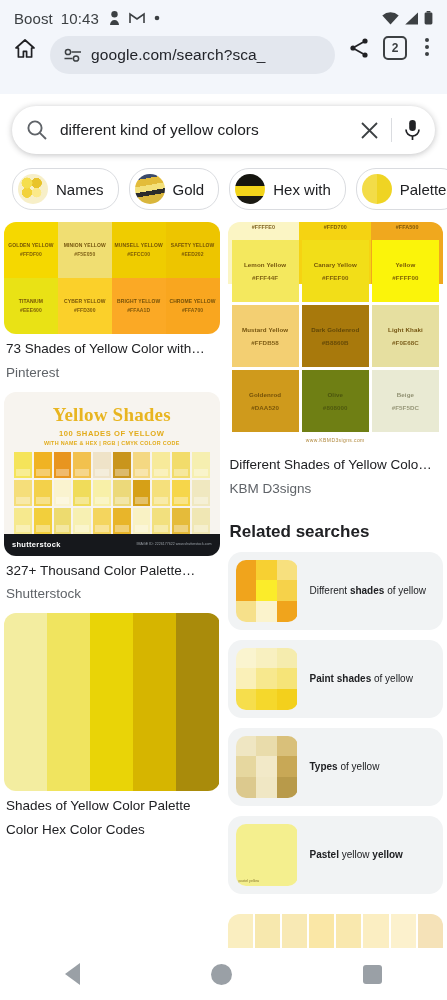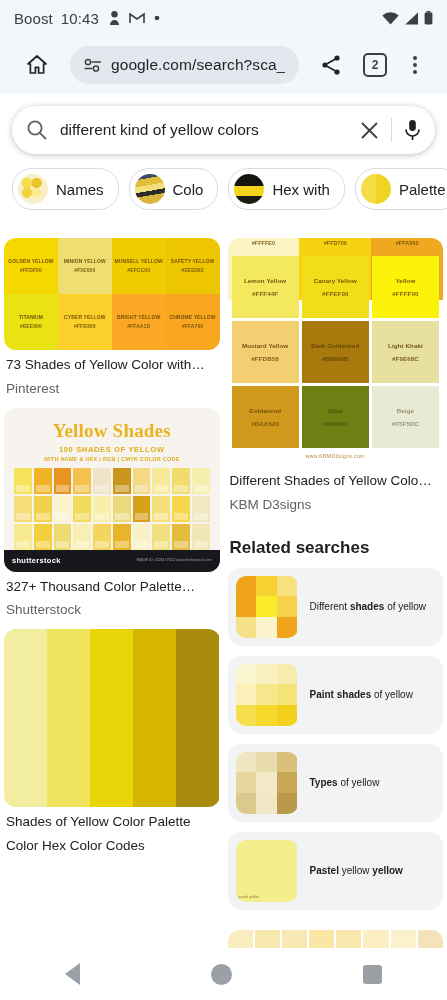--- a/index.html
+++ b/index.html
@@ -22,22 +22,22 @@
     font-size: 15px; color: #3c4043; letter-spacing: .1px;
   }
   .status-icons-left { display: flex; align-items: center; gap: 9px; margin-left: 2px; }
   .status-spacer { flex: 1; }
   .status-icons-right { display: flex; align-items: center; gap: 5px; }
 
   
   .omnibox {
     height: 58px;
     background: #f3f6fb;
-    display: flex; align-items: center;
-    padding: 0 24px; gap: 20px;
+    display: flex; align-items: flex-start;
+    padding: 0 12px; gap: 12px;
   }
   .home-btn { width: 26px; height: 26px; display:flex; align-items:center; justify-content:center; }
   .urlpill {
     flex: 1; height: 38px;
     background: #e3e7ee;
     border-radius: 19px;
     display: flex; align-items: center;
     padding: 0 14px; gap: 9px;
     overflow: hidden;
   }
@@ -48,21 +48,21 @@
   .tabcount {
     width: 24px; height: 24px;
     border: 2px solid #3c4043; border-radius: 5px;
     display: flex; align-items: center; justify-content: center;
     font-size: 12px; font-weight: bold; color: #3c4043;
   }
   .kebab { display:flex; flex-direction:column; gap:3px; padding: 2px 6px; }
   .kebab i { width: 4px; height: 4px; background: #3c4043; border-radius: 50%; display:block; }
 
   
-  .searchzone { background: #fff; padding: 8px 0 16px 0; }
+  .searchzone { background: #fff; padding: 8px 0 0 0; }
   .searchbar {
     margin: 4px 12px 0 12px;
     height: 48px;
     border-radius: 26px;
     background: #fff;
     box-shadow: 0 1px 6px rgba(32,33,36,.28);
     display: flex; align-items: center;
     padding: 0 14px; gap: 12px;
   }
   .searchtext {
@@ -261,21 +261,21 @@
       <span class="chip-thumb" style="background:
               radial-gradient(circle at 30% 30%, #f5de4e 18%, transparent 19%),
               radial-gradient(circle at 62% 30%, #e8c32a 18%, transparent 19%),
               radial-gradient(circle at 30% 62%, #f2d23c 18%, transparent 19%),
               radial-gradient(circle at 62% 62%, #fbe98a 18%, transparent 19%),
               #f7efc8;"></span>
       <span class="chip-label">Names</span>
     </div>
     <div class="chip">
       <span class="chip-thumb" style="background:linear-gradient(170deg,#3a4a6b 0 18%,#e3bc3a 18% 38%,#f3e07a 38% 55%,#2b2b2b 55% 68%,#d9b63c 68% 100%);"></span>
-      <span class="chip-label">Colo</span>
+      <span class="chip-label">Gold</span>
     </div>
     <div class="chip">
       <span class="chip-thumb" style="background:linear-gradient(180deg,#15150f 0 40%,#f2d41a 40% 72%,#1a1a12 72% 100%);"></span>
       <span class="chip-label">Hex with</span>
     </div>
     <div class="chip">
       <span class="chip-thumb" style="background:linear-gradient(90deg,#f3dc48 0 50%,#efd423 50% 100%);"></span>
       <span class="chip-label">Palette</span>
     </div>
   </div>

